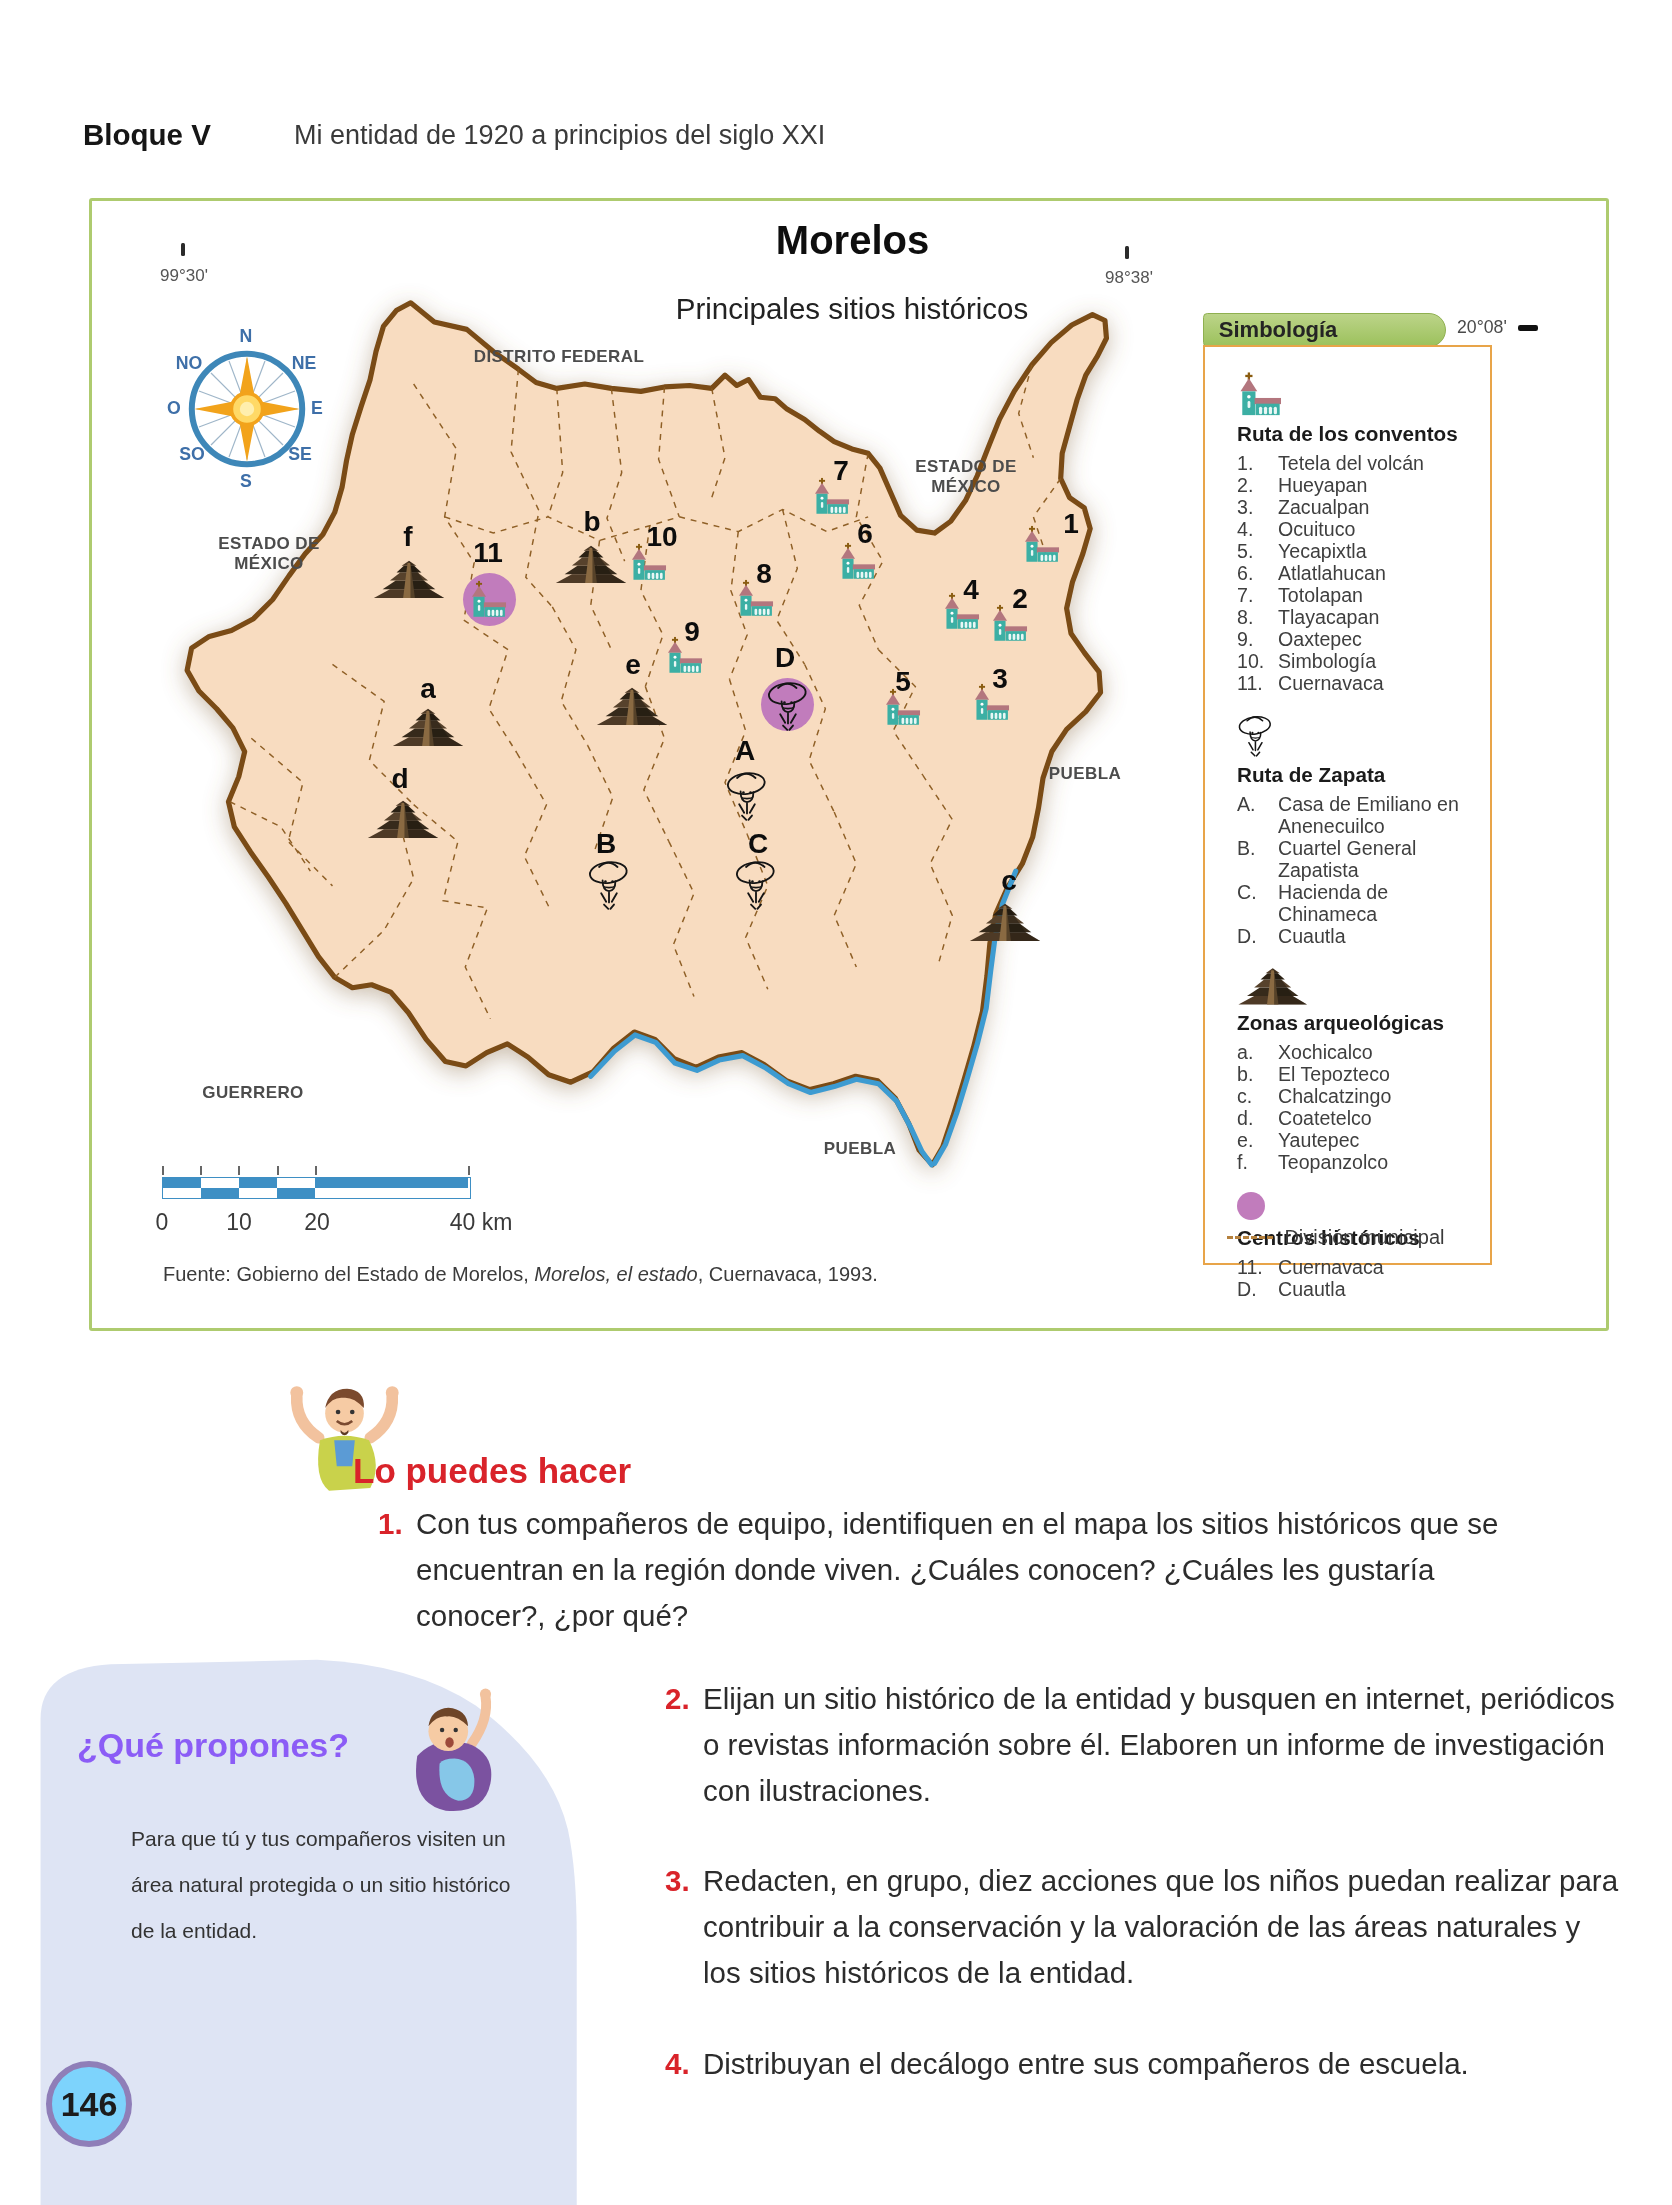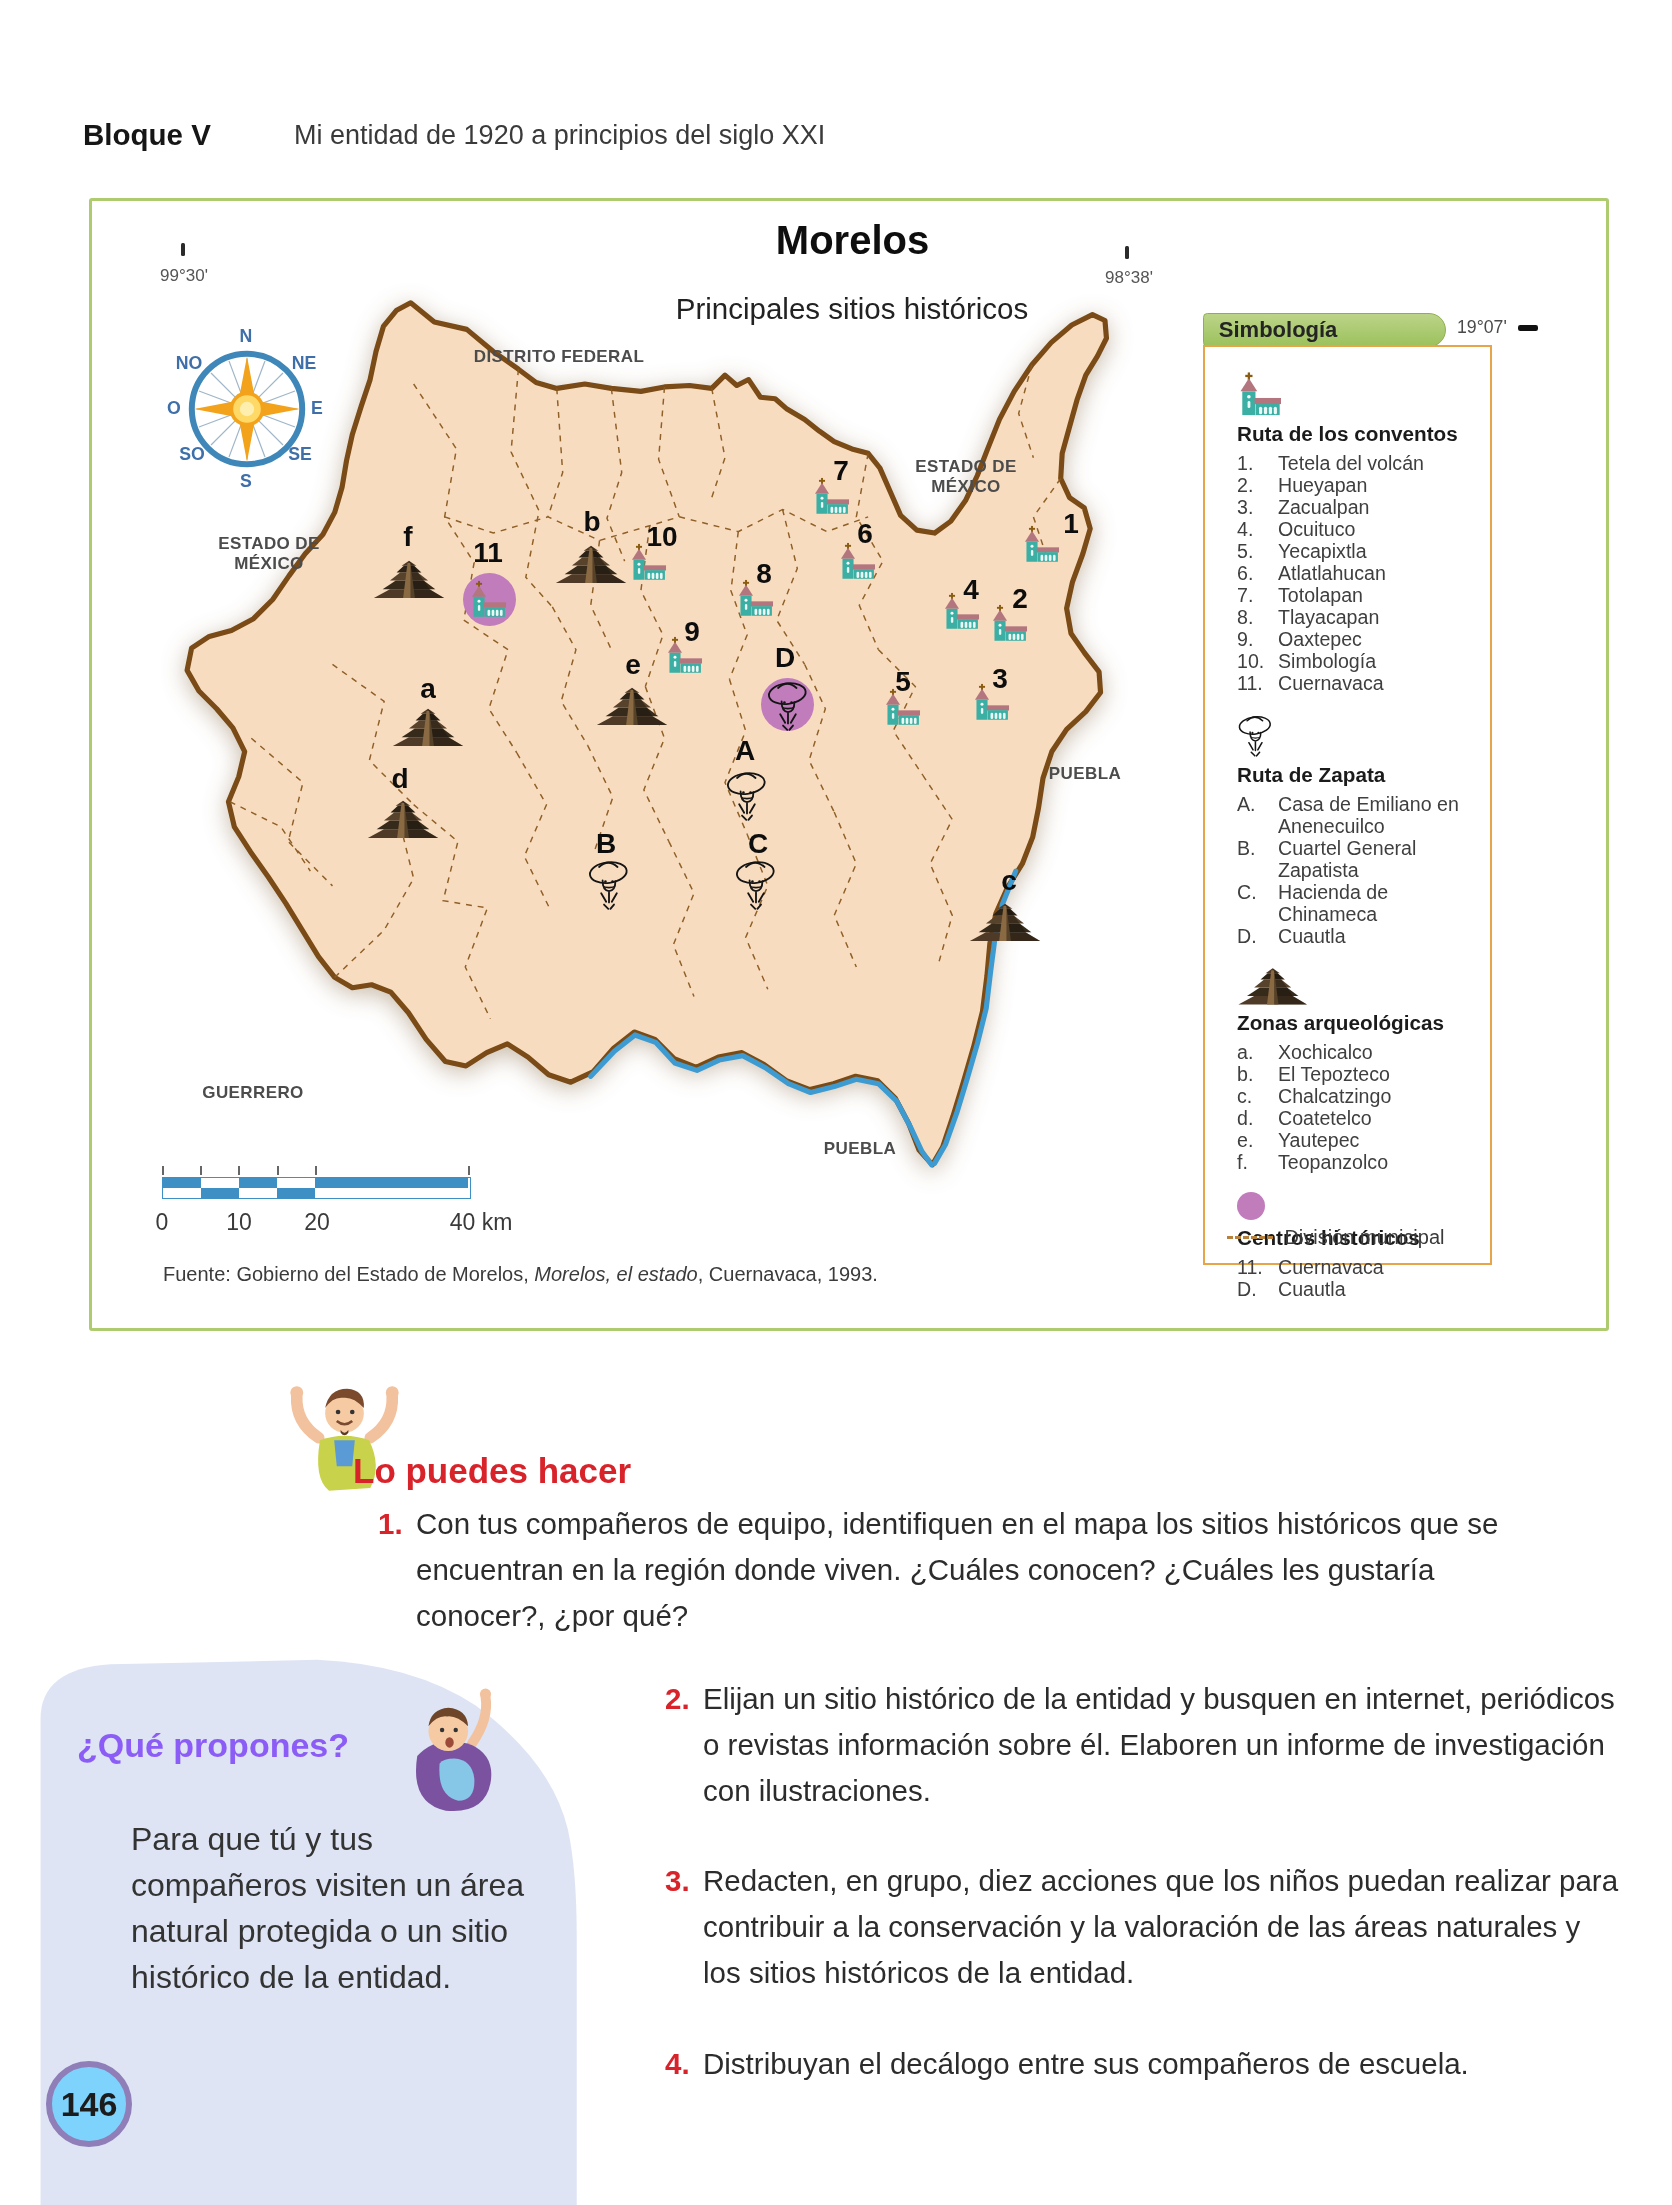--- a/index.html
+++ b/index.html
@@ -74,21 +74,21 @@
   .act-item{position:absolute;display:flex;font-size:29.5px;line-height:46px;color:#2c2c2c;}
   .act-item .num{flex:none;width:38px;font-weight:bold;color:#D9232A;}
   .act-1{left:378px;top:1501px;width:1151px;}
   .act-2{left:665px;top:1676px;width:959px;line-height:46px;}
   .act-3{left:665px;top:1858px;width:959px;line-height:46px;}
   .act-4{left:665px;top:2041px;width:981px;}
 
   
   .blob-svg{position:absolute;left:0;top:1586px;width:590px;height:619px;}
   .qp-heading{position:absolute;left:77px;top:1726px;font-size:34px;font-weight:bold;color:#8b5cf6;}
-  .qp-text{position:absolute;left:131px;top:1816px;width:398px;font-size:32px;line-height:46px;color:#333;}
+  .qp-text{position:absolute;left:131px;top:1816px;width:398px;font-size:21px;line-height:46px;color:#333;}
 
   .page-circle{position:absolute;left:46px;top:2061px;width:86px;height:86px;border-radius:50%;
                background:#7dd3fc;border:6.6px solid #8F7EB8;box-sizing:border-box;
                display:flex;align-items:center;justify-content:center;
                font-size:34px;font-weight:bold;color:#1c1c1c;}
 </style>
 </head>
 <body>
 
 <div class="page">
@@ -143,21 +143,21 @@
       <path d="M 800,1458 L 832,1424 L 860,1402 L 888,1412 L 914,1440 L 944,1450 L 974,1436 L 1006,1430 L 1036,1446 L 1068,1468 L 1098,1480 L 1130,1472 L 1160,1462 L 1190,1468 L 1215,1492 L 1233,1526 L 1249,1560 L 1262,1578"></path>
     </g>
   </svg>
 
   <div class="map-title">Morelos</div>
   <div class="map-subtitle">Principales sitios históricos</div>
   <div class="tick-v" style="left:181px;top:243px;"></div>
   <div class="coord" style="left:184px;top:266px;">99°30'</div>
   <div class="tick-v" style="left:1125px;top:246px;"></div>
   <div class="coord" style="left:1129px;top:268px;">98°38'</div>
-  <div class="coord-right" style="left:1457px;top:317px;">19°07'</div>
+  <div class="coord-right" style="left:1457px;top:317px;">20°08'</div>
   <div class="lat-dash" style="left:1518px;top:325px;"></div>
 
   <svg class="compass" viewBox="0 0 100 100">
     <circle cx="50" cy="50" r="46" fill="none" stroke="#3E87B8" stroke-width="5"></circle>
     <g stroke="#9fb6c9" stroke-width="1">
       <line x1="50" y1="8" x2="50" y2="92"></line>
         <line x1="8" y1="50" x2="92" y2="50"></line>
       <line x1="20" y1="20" x2="80" y2="80"></line>
         <line x1="80" y1="20" x2="20" y2="80"></line>
       <line x1="35" y1="10" x2="65" y2="90"></line>

